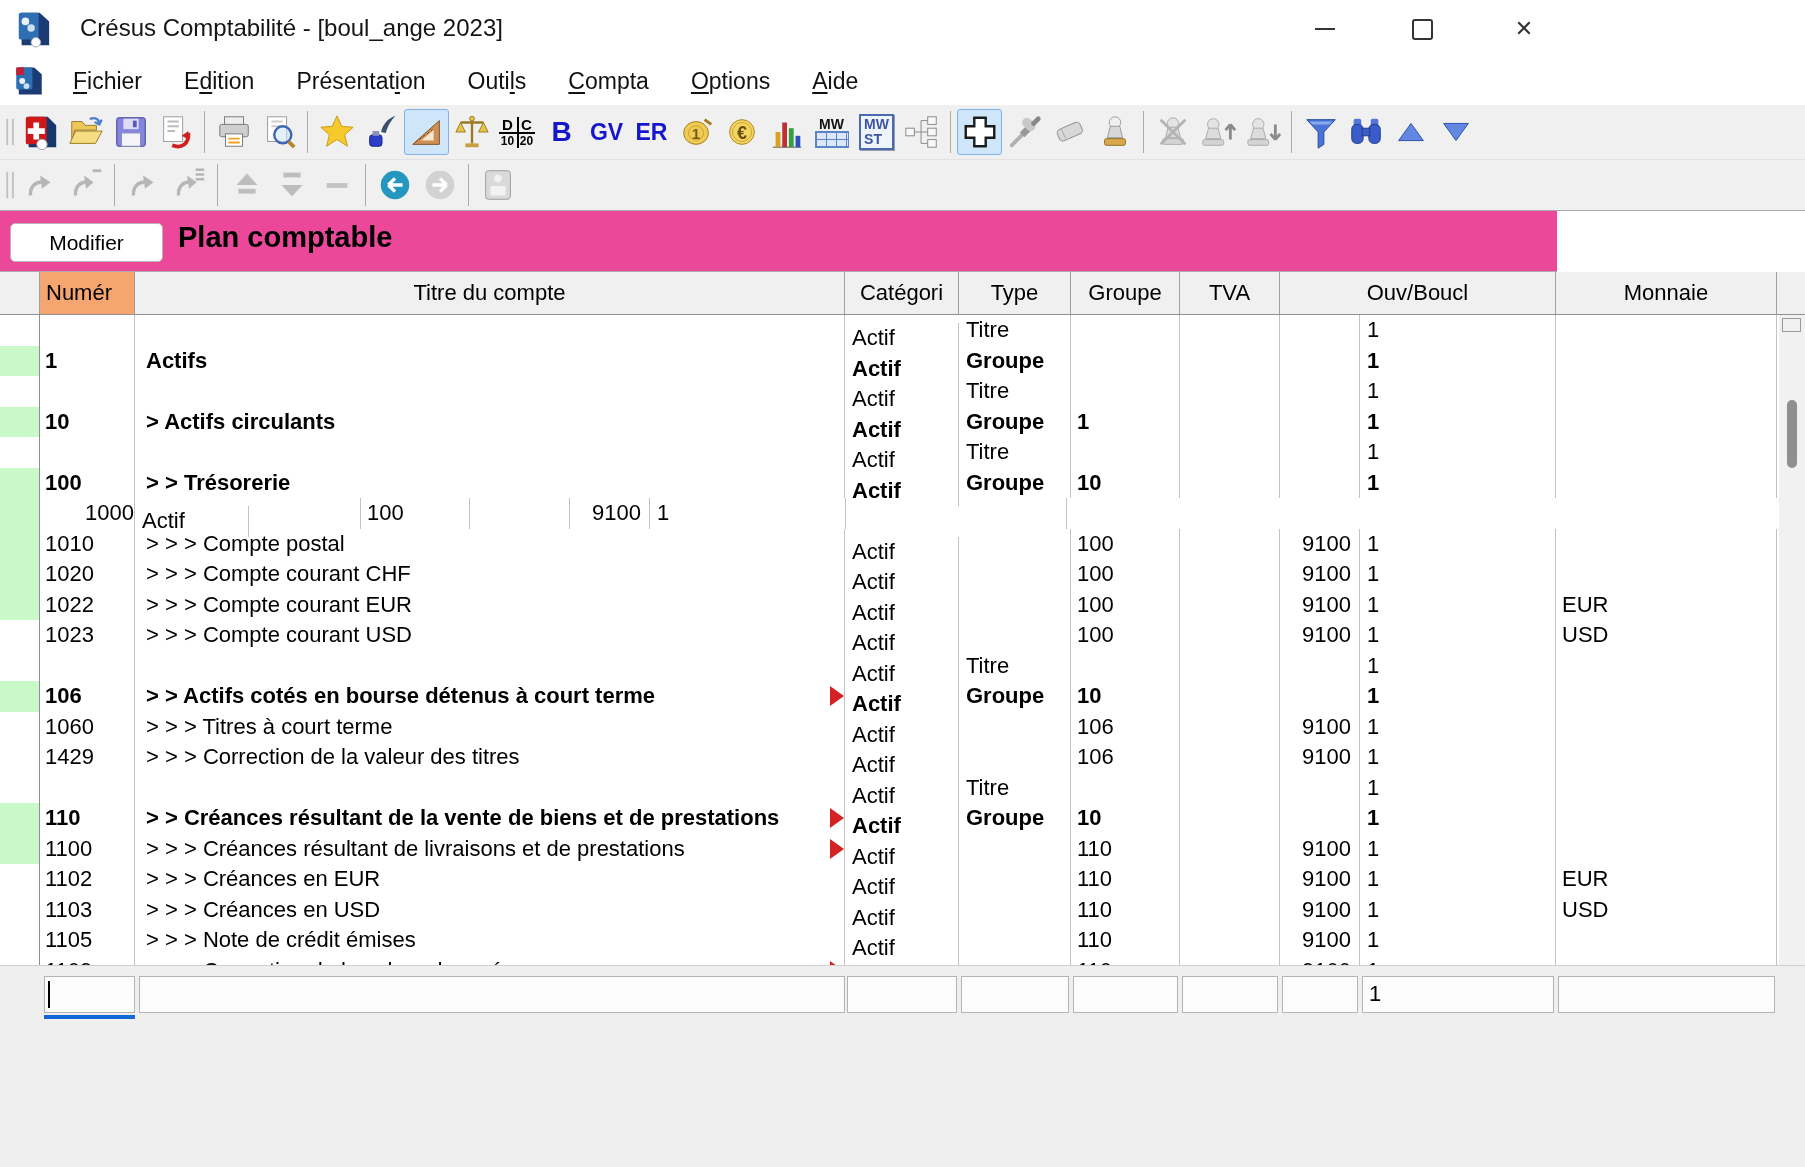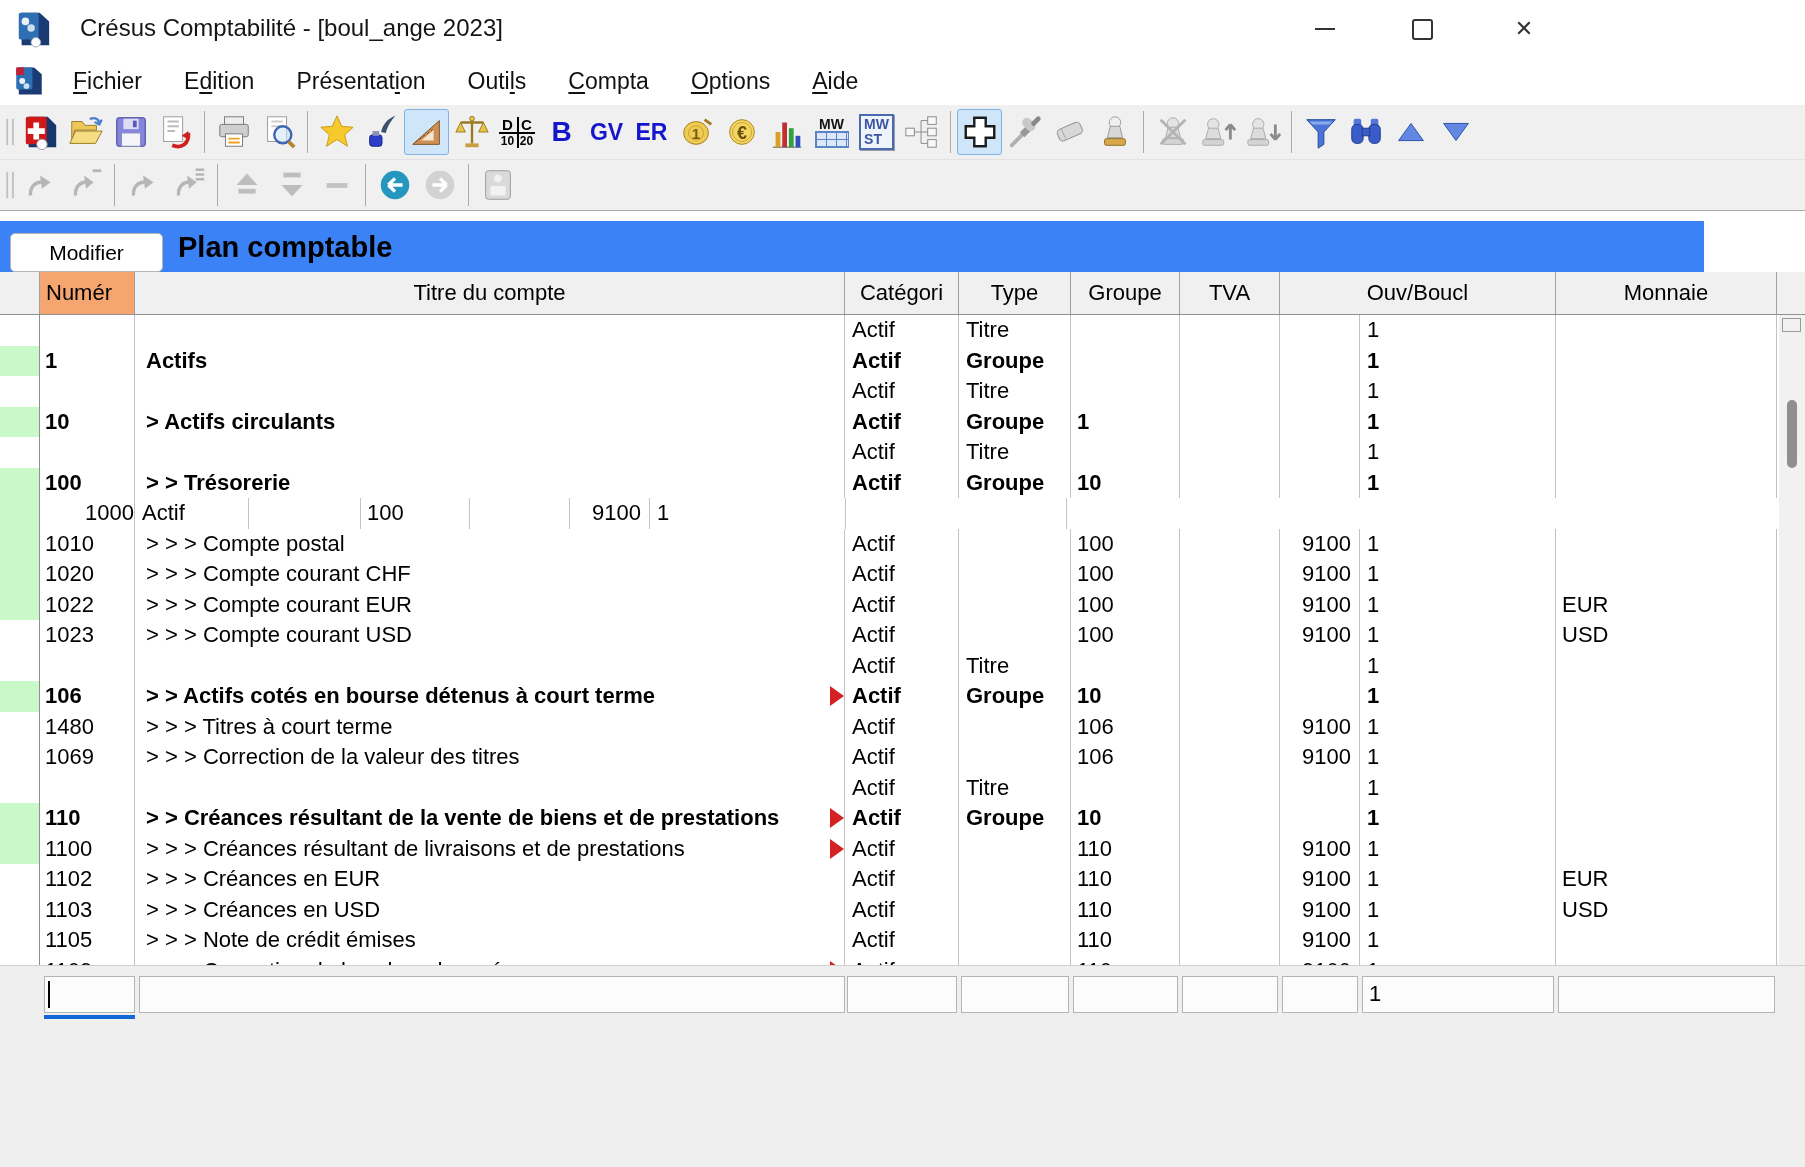--- a/index.html
+++ b/index.html
@@ -41,39 +41,39 @@
   .dct{display:grid;grid-template-columns:18px 18px;text-align:center;font-weight:700;color:#000;}
   .dct b{font-size:15px;line-height:15px;}
   .dct b.r{border-left:2px solid #000;}
   .dct b.bt{border-top:2px solid #000;font-size:12px;line-height:14px;}
   .mwt{display:flex;flex-direction:column;align-items:center;}
   .mwt .t{font-size:14px;font-weight:700;line-height:14px;color:#111;}
   .mwt .g{width:32px;height:15px;border:1px solid #5a86c8;background:repeating-linear-gradient(90deg,#5a86c8 0 1px,transparent 1px 10px),repeating-linear-gradient(0deg,#5a86c8 0 1px,transparent 1px 7px),#dce8fa;}
   .mwst{display:block;border:2px solid #4a6ab0;background:#eef3fc;color:#3a56a0;font-size:14px;font-weight:700;line-height:15px;text-align:left;padding:1px 3px;box-shadow:1px 1px 0 #99a;}
 
   
-  .panelbar{position:absolute;left:0;top:221px;width:1704px;height:61px;background:#3b82f6;border-bottom:1px solid #ababab;box-sizing:border-box;}
+  .panelbar{position:absolute;left:0;top:211px;width:1557px;height:61px;background:#ec4899;border-bottom:1px solid #ababab;box-sizing:border-box;}
   .modifier{position:absolute;left:10px;top:12px;width:153px;height:39px;background:#fff;border:1px solid #b5b5b5;border-radius:5px;font-size:21px;font-family:"Liberation Sans",sans-serif;}
   .page-title{position:absolute;left:178px;top:10px;font-size:29px;font-weight:700;color:#000;}
 
   
   .thead{position:absolute;left:0;top:272px;width:1805px;height:43px;display:flex;background:#f0f0f0;border-bottom:1px solid #8f8f8f;box-sizing:border-box;}
   .hc{height:100%;box-sizing:border-box;border-right:1px solid #9f9f9f;display:flex;align-items:center;justify-content:center;font-size:22px;overflow:hidden;white-space:nowrap;}
   .hc.sel{background:var(--sel,#f5a570);justify-content:flex-start;padding-left:6px;}
   .hc.corner{border-right:none;}
 
   
   .tbody{position:absolute;left:0;top:315px;width:1777px;height:650px;overflow:hidden;background:#fff;}
   .trow{display:flex;height:30.5px;line-height:30.5px;font-size:22px;}
   .tc{box-sizing:border-box;border-right:1px solid #c2c2c2;overflow:hidden;white-space:nowrap;height:100%;flex:0 0 auto;}
   .tc.gut{border-right:1px solid #8f8f8f;}
   .tc.gut.green{background:var(--green,#c9f8c9);}
   .tc.num{padding-left:5px;}
   .tc.title{position:relative;padding-left:11px;}
-  .tc.cat{padding-left:7px;}
+  .tc.cat{padding-left:7px;margin-top:8px;}
   .tc.type{padding-left:7px;}
   .tc.groupe{padding-left:6px;}
   .tc.ouv{text-align:right;padding-right:8px;}
   .tc.boucl{padding-left:7px;}
   .tc.monnaie{padding-left:6px;}
   .trow.bold .tc{font-weight:700;}
   .oarrow{position:absolute;right:0;top:50%;margin-top:-10px;width:0;height:0;border-top:10px solid transparent;border-bottom:10px solid transparent;border-left:14px solid var(--red,#d42222);z-index:3;}
 
   
   .vscroll{position:absolute;left:1779px;top:315px;width:26px;height:650px;background:#f1f1f1;}
@@ -696,33 +696,33 @@
         <div class="tc cat" style="width: 114px;">Actif</div>
         <div class="tc type" style="width: 112px;">Groupe</div>
         <div class="tc groupe" style="width: 109px;">10</div>
         <div class="tc tva" style="width: 100px;"></div>
         <div class="tc ouv" style="width: 80px;"></div>
         <div class="tc boucl" style="width: 196px;">1</div>
         <div class="tc monnaie" style="width: 221px;"></div>
       </div>
       <div class="trow">
         <div class="tc gut" style="width: 40px;"></div>
-        <div class="tc num" style="width: 95px;">1480</div>
+        <div class="tc num" style="width: 95px;">1060</div>
         <div class="tc title" style="width: 710px;">&gt; &gt; &gt; Titres à court terme</div>
         <div class="tc cat" style="width: 114px;">Actif</div>
         <div class="tc type" style="width: 112px;"></div>
         <div class="tc groupe" style="width: 109px;">106</div>
         <div class="tc tva" style="width: 100px;"></div>
         <div class="tc ouv" style="width: 80px;">9100</div>
         <div class="tc boucl" style="width: 196px;">1</div>
         <div class="tc monnaie" style="width: 221px;"></div>
       </div>
       <div class="trow">
         <div class="tc gut" style="width: 40px;"></div>
-        <div class="tc num" style="width: 95px;">1069</div>
+        <div class="tc num" style="width: 95px;">1429</div>
         <div class="tc title" style="width: 710px;">&gt; &gt; &gt; Correction de la valeur des titres</div>
         <div class="tc cat" style="width: 114px;">Actif</div>
         <div class="tc type" style="width: 112px;"></div>
         <div class="tc groupe" style="width: 109px;">106</div>
         <div class="tc tva" style="width: 100px;"></div>
         <div class="tc ouv" style="width: 80px;">9100</div>
         <div class="tc boucl" style="width: 196px;">1</div>
         <div class="tc monnaie" style="width: 221px;"></div>
       </div>
       <div class="trow">

